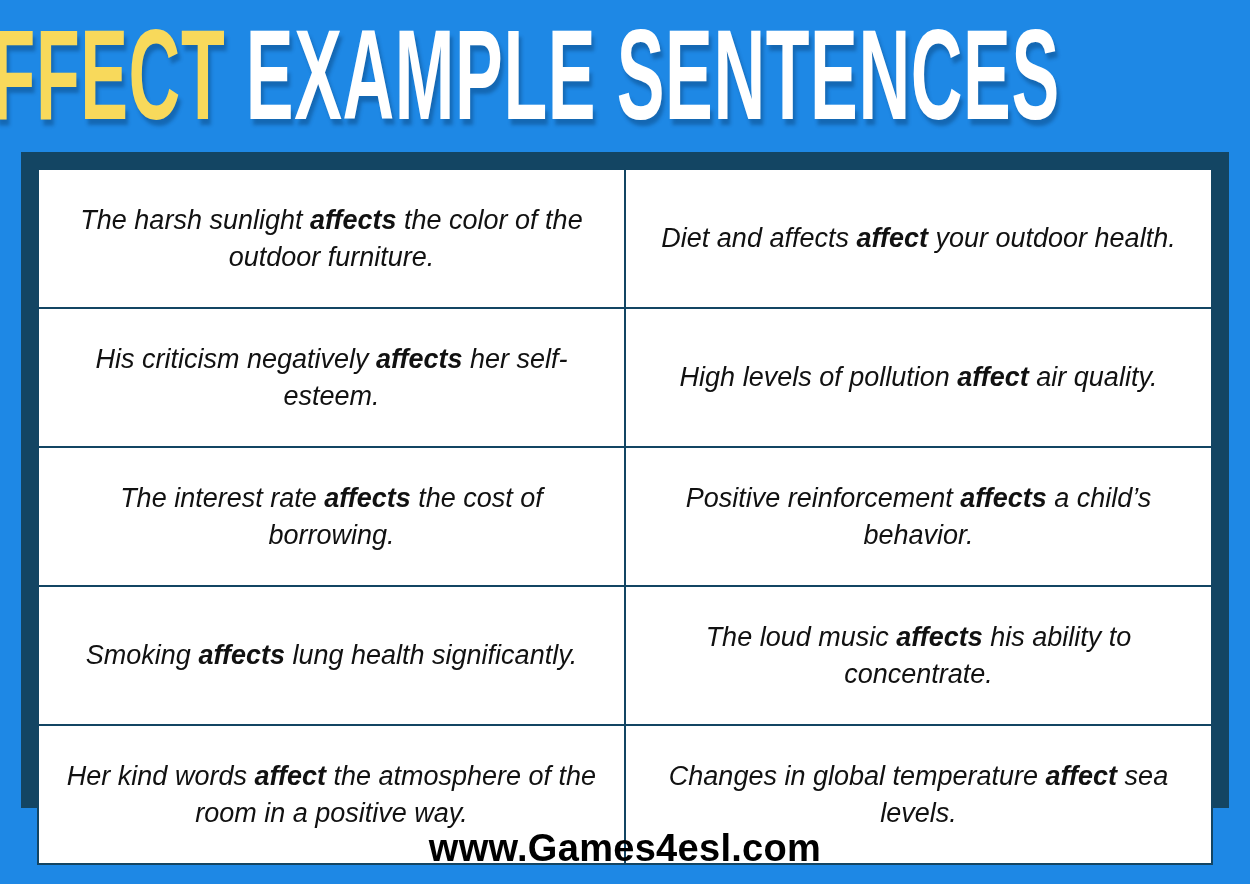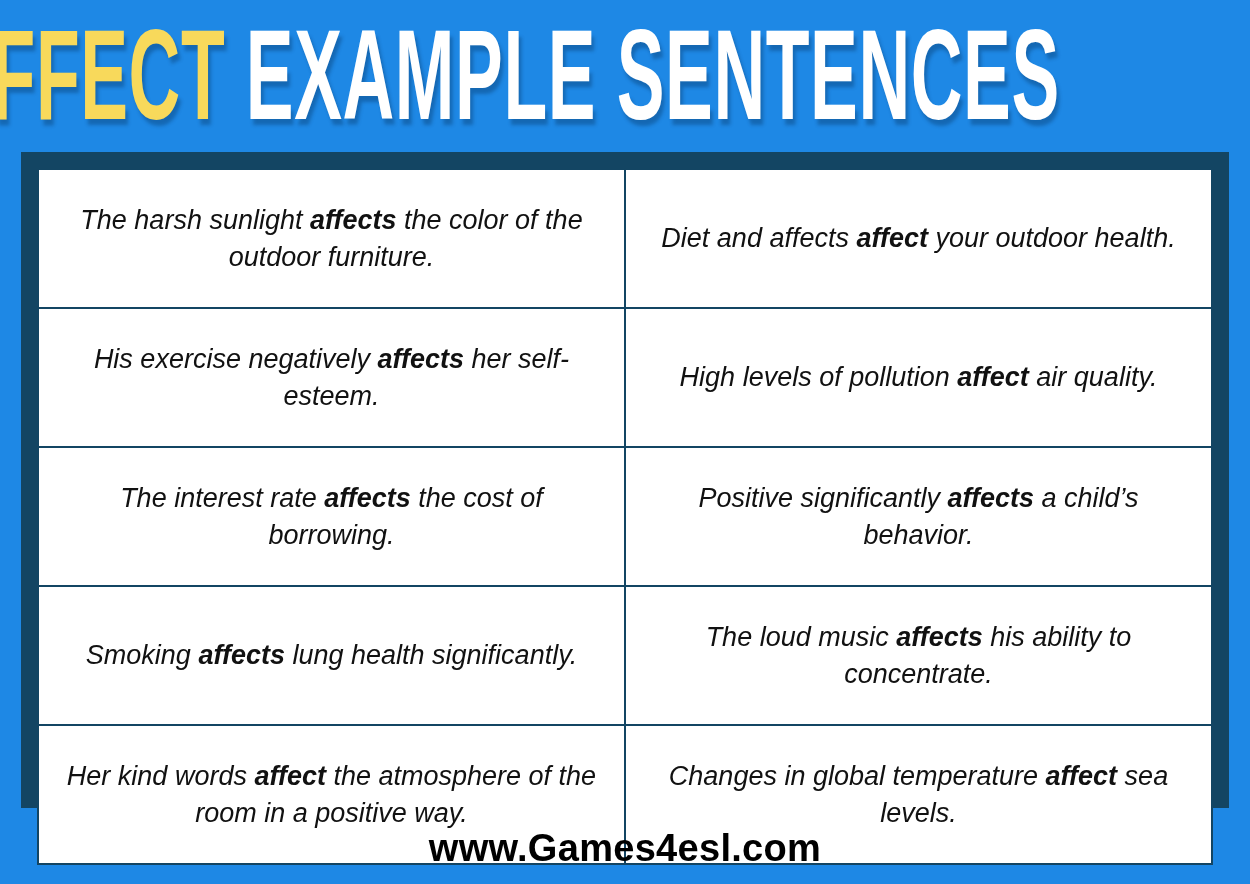--- a/index.html
+++ b/index.html
@@ -118,26 +118,26 @@
   </div>
 
   <div id="table-frame">
     <table id="sentence-table">
       <tbody>
         <tr>
           <td><span>The harsh sunlight </span><b>affects</b><span> the color of the outdoor furniture.</span></td>
           <td><span>Diet and affects </span><b>affect</b><span> your outdoor health.</span></td>
         </tr>
         <tr>
-          <td><span>His exercise negatively </span><b>affects</b><span> her self-esteem.</span></td>
+          <td><span>His criticism negatively </span><b>affects</b><span> her self-esteem.</span></td>
           <td><span>High levels of pollution </span><b>affect</b><span> air quality.</span></td>
         </tr>
         <tr>
           <td><span>The interest rate </span><b>affects</b><span> the cost of borrowing.</span></td>
-          <td><span>Positive significantly </span><b>affects</b><span> a child’s behavior.</span></td>
+          <td><span>Positive reinforcement </span><b>affects</b><span> a child’s behavior.</span></td>
         </tr>
         <tr>
           <td><span>Smoking </span><b>affects</b><span> lung health significantly.</span></td>
           <td><span>The loud music </span><b>affects</b><span> his ability to concentrate.</span></td>
         </tr>
         <tr>
           <td><span>Her kind words </span><b>affect</b><span> the atmosphere of the room in a positive way.</span></td>
           <td><span>Changes in global temperature </span><b>affect</b><span> sea levels.</span></td>
         </tr>
       </tbody>

